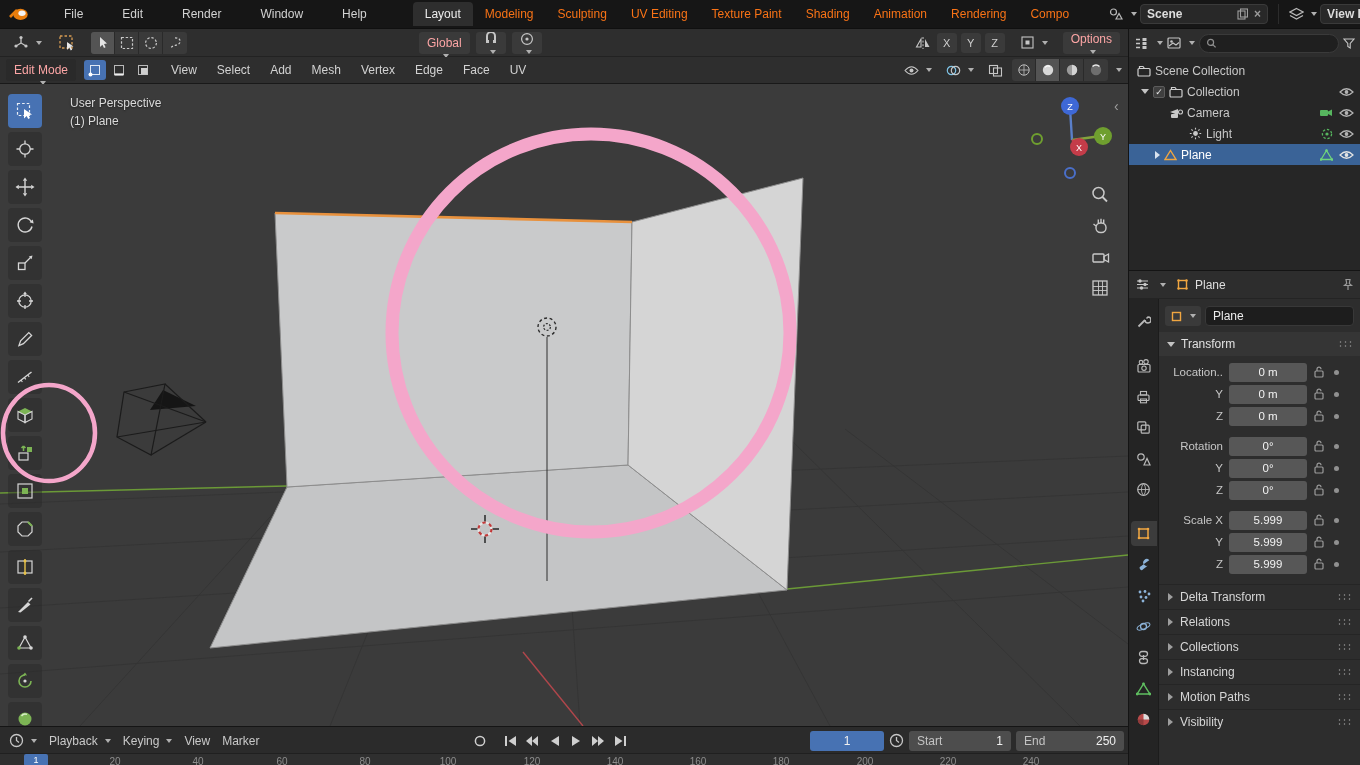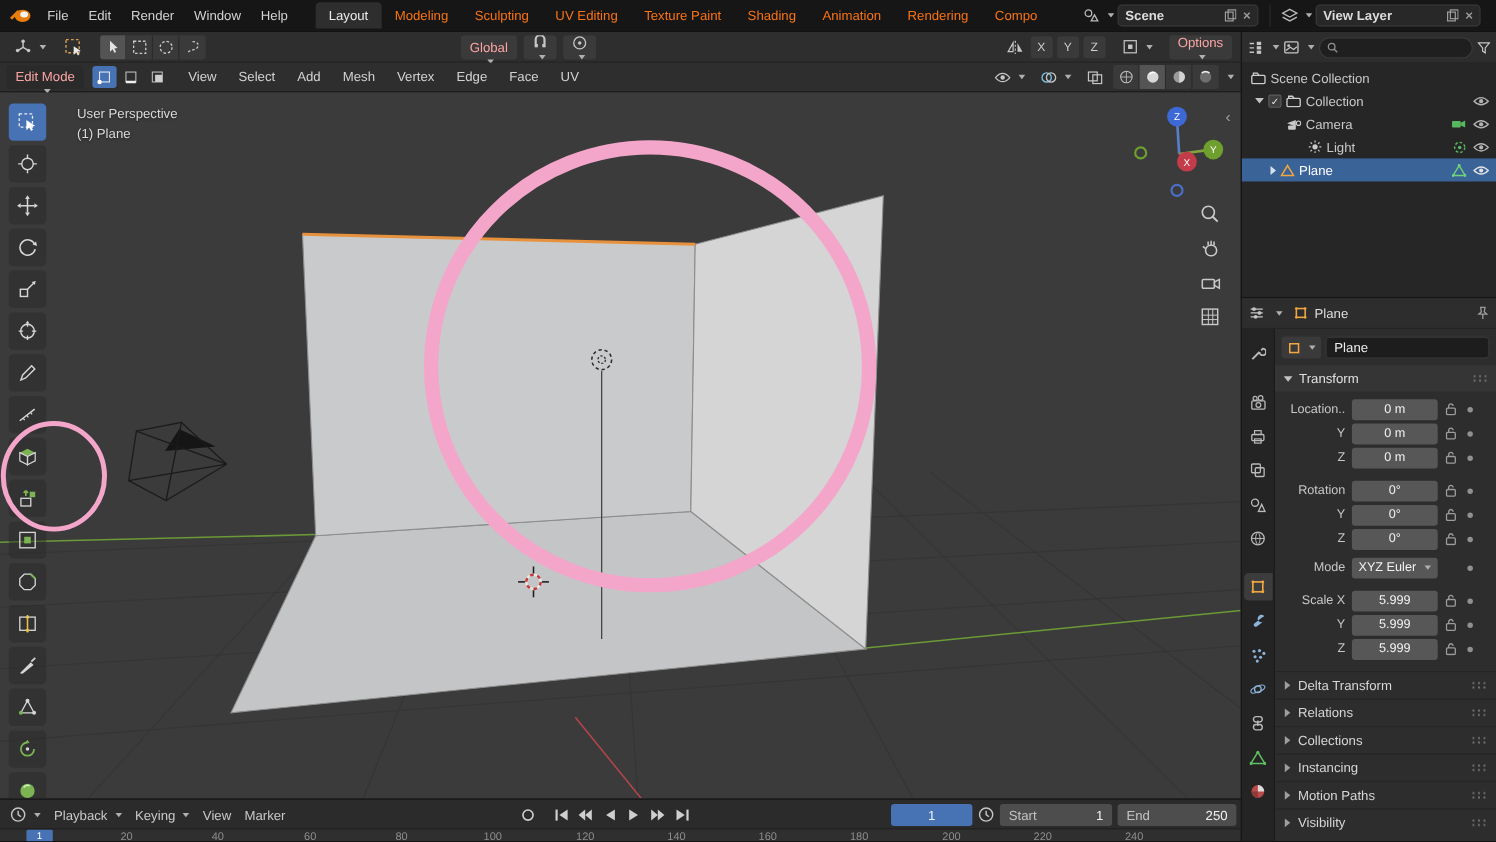--- a/index.html
+++ b/index.html
@@ -6,21 +6,21 @@
   html,body { background:#000; }
   body { font-family:"Liberation Sans", sans-serif; }
   #app { position:relative; width:1360px; height:765px; overflow:hidden; background:#1d1d1d; font-size:12px; color:#c9c9c9; user-select:none; }
   svg { display:block; }
   .caret { width:0; height:0; border-left:3.5px solid transparent; border-right:3.5px solid transparent; border-top:4.5px solid #b0b0b0; display:inline-block; margin-left:4px; }
   .tri-r { width:0; height:0; border-top:4px solid transparent; border-bottom:4px solid transparent; border-left:5px solid #9e9e9e; display:inline-block; }
   .tri-d { width:0; height:0; border-left:4px solid transparent; border-right:4px solid transparent; border-top:5px solid #c3c3c3; display:inline-block; }
   .grip { width:14px; height:8px; background-image:radial-gradient(#747474 1px, transparent 1.2px); background-size:5px 4px; margin-left:auto; }
 
   
-  #topbar { position:absolute; left:0; top:0; width:1360px; height:28px; background:#161616; display:flex; align-items:center; padding:10px 8px; }
+  #topbar { position:absolute; left:0; top:0; width:1360px; height:28px; background:#161616; display:flex; align-items:center; padding:10px 8px;gap:21px; }
   .menu-item { padding:3px 9px; border-radius:3px; color:#d2d2d2; }
   #tabs { display:flex; align-items:center; margin-left:16px; }
   .tab { padding:5px 12px; color:#f97316; border-radius:4px 4px 0 0; white-space:nowrap; }
   .tab.active { background:#2e2e2e; color:#ececec; }
   #tb-right { margin-left:auto; display:flex; align-items:center; gap:4px; }
   .tb-group { display:flex; align-items:center; gap:3px; padding:0 6px; }
   .tb-sep { width:1px; height:20px; background:#2c2c2c; }
   .pillfield { display:flex; align-items:center; background:#282828; border:1px solid #3a3a3a; border-radius:4px; height:20px; padding:0 6px; gap:6px; color:#dcdcdc;font-weight:bold; }
   .xicon { color:#9a9a9a; font-size:12px; line-height:1; }
 
@@ -1023,29 +1023,20 @@
               <span>0°</span>
             </div>
           <span class="plock">
               <svg width="10" height="12" viewBox="0 0 10 12">
                 <rect x="1" y="5" width="8" height="6" rx="1" fill="none" stroke="#9c9c9c" stroke-width="1.2"></rect>
                 <path d="M3 5 V3.2 A2 2 0 0 1 7 3.2" fill="none" stroke="#9c9c9c" stroke-width="1.2"></path>
               </svg>
             </span>
           <span class="pdot"></span>
         </div>
-        <div class="prow gap4">
-          <span class="plabel">Mode</span>
-          <div class="pfield dd">
-              <span>XYZ Euler</span>
-              <span class="caret"></span>
-            </div>
-          <span class="plock"></span>
-          <span class="pdot"></span>
-        </div>
         <div class="prow gap">
           <span class="plabel">Scale X</span>
           <div class="pfield">
               <span>5.999</span>
             </div>
           <span class="plock">
               <svg width="10" height="12" viewBox="0 0 10 12">
                 <rect x="1" y="5" width="8" height="6" rx="1" fill="none" stroke="#9c9c9c" stroke-width="1.2"></rect>
                 <path d="M3 5 V3.2 A2 2 0 0 1 7 3.2" fill="none" stroke="#9c9c9c" stroke-width="1.2"></path>
               </svg>

